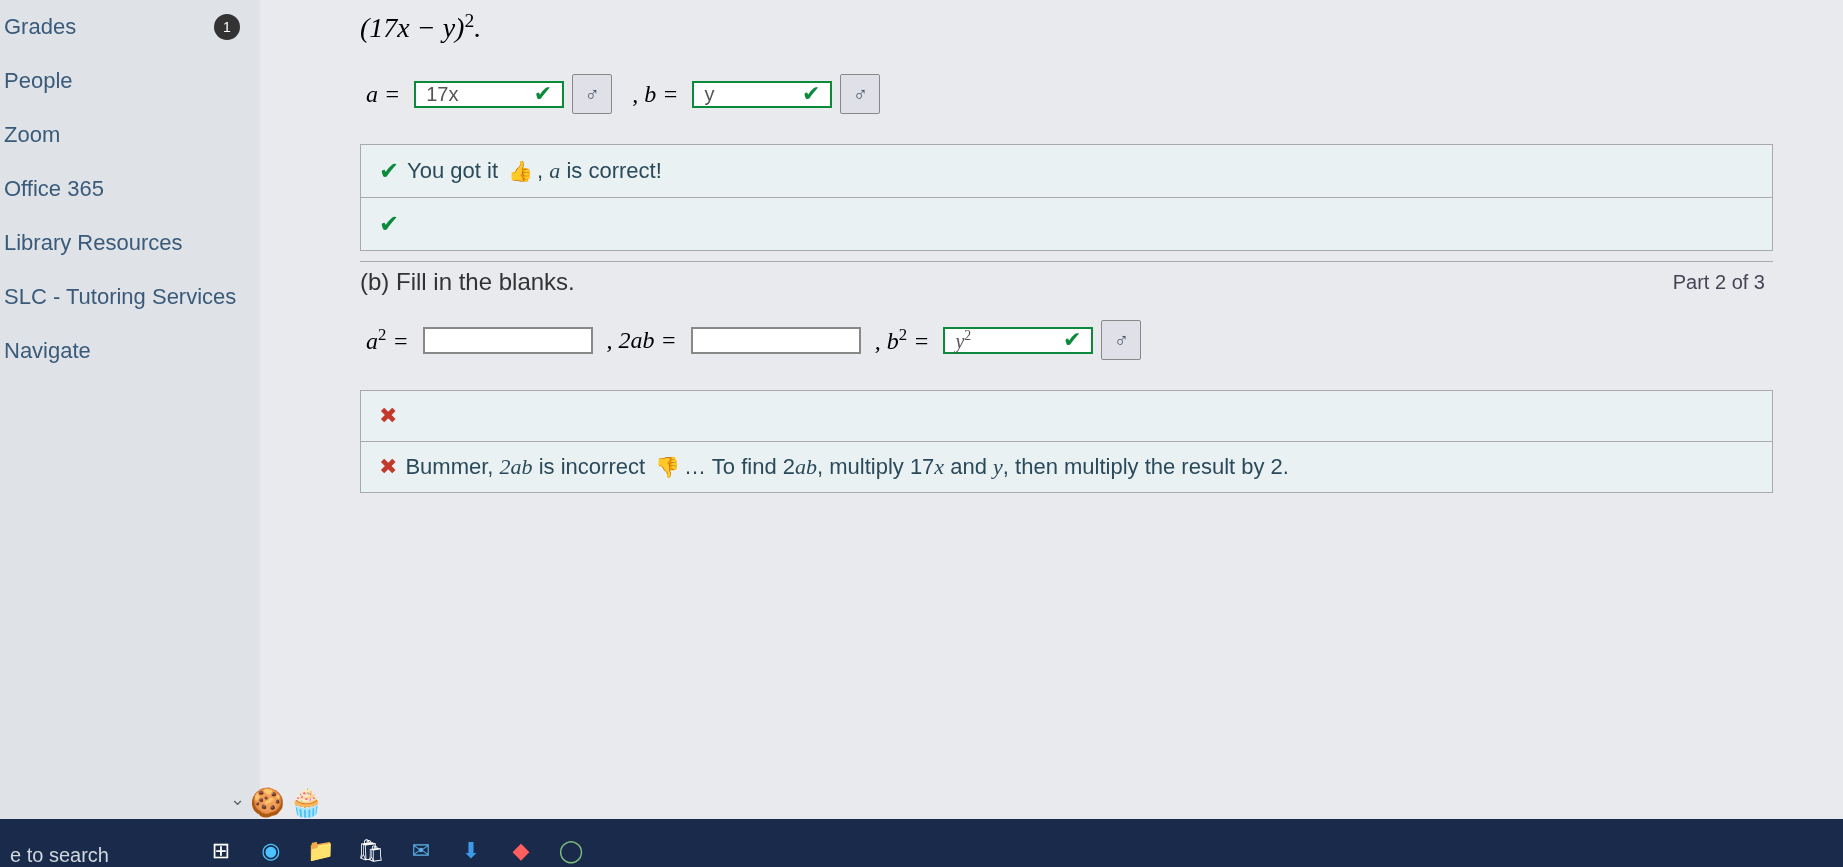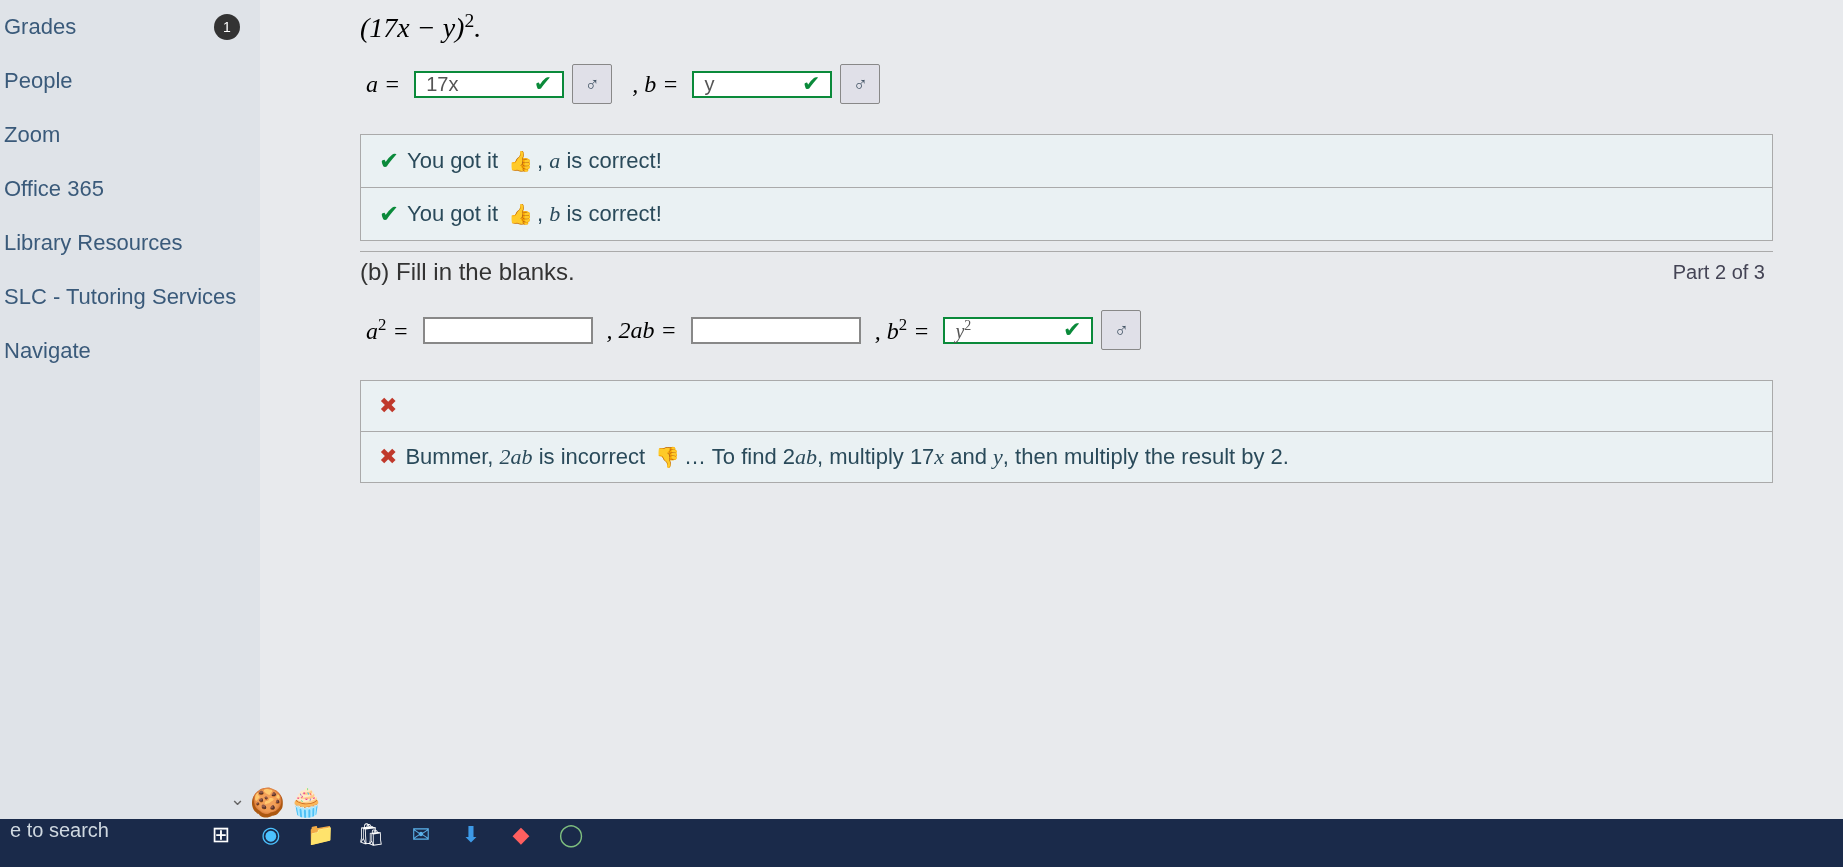--- a/index.html
+++ b/index.html
@@ -55,21 +55,21 @@
   position: absolute;
   left: 270px;
   top: 0;
   right: 30px;
   padding: 10px 40px 20px 90px;
 }
 .expr {
   font-family: 'Times New Roman', serif;
   font-size: 28px;
   font-style: italic;
-  margin-bottom: 20px;
+  margin-bottom: 30px;
 }
 .part-label {
   font-size: 24px;
   color: #333;
   margin-bottom: 30px;
 }
 .part-label .var { font-style: italic; font-family: 'Times New Roman', serif; }
 .input-row {
   display: flex;
   align-items: center;
@@ -151,21 +151,21 @@
 }
 .sup { font-size: 0.7em; vertical-align: super; font-style: normal;}
 .taskbar {
   position: absolute;
   bottom: 0;
   left: 0;
   right: 0;
   height: 48px;
   background: #1a2a4a;
   display: flex;
-  align-items: flex-start;
+  align-items: flex-end;
   padding-left: 10px;
   gap: 18px;
 }
 .taskbar-search {
   color: #cfd8e0;
   font-size: 20px;
   padding-left: 0;
 }
 .task-icon {
   width: 32px;
@@ -230,23 +230,20 @@
 
   <div class="feedback-table">
     <div class="feedback-row correct">
       <span class="mark">✔</span>
       <span class="feedback-text">
         <span>You got it </span><span class="thumbs">👍</span><span>, <span class="var">a</span> is correct!</span>
       </span>
     </div>
     <div class="feedback-row correct">
       <span class="mark">✔</span>
-      <span class="feedback-text">
-        <span>You got it </span><span class="thumbs">👍</span><span>, <span class="var">b</span> is correct!</span>
-      </span>
     </div>
   </div>
 
   <div class="part-header">
     <div class="part-label" style="margin-bottom:0">(b) Fill in the blanks.</div>
     <div class="part-of">Part 2 of 3</div>
   </div>
 
   <div class="input-row">
     <span class="var-label"><i>a</i><span class="sup">2</span> =</span>

